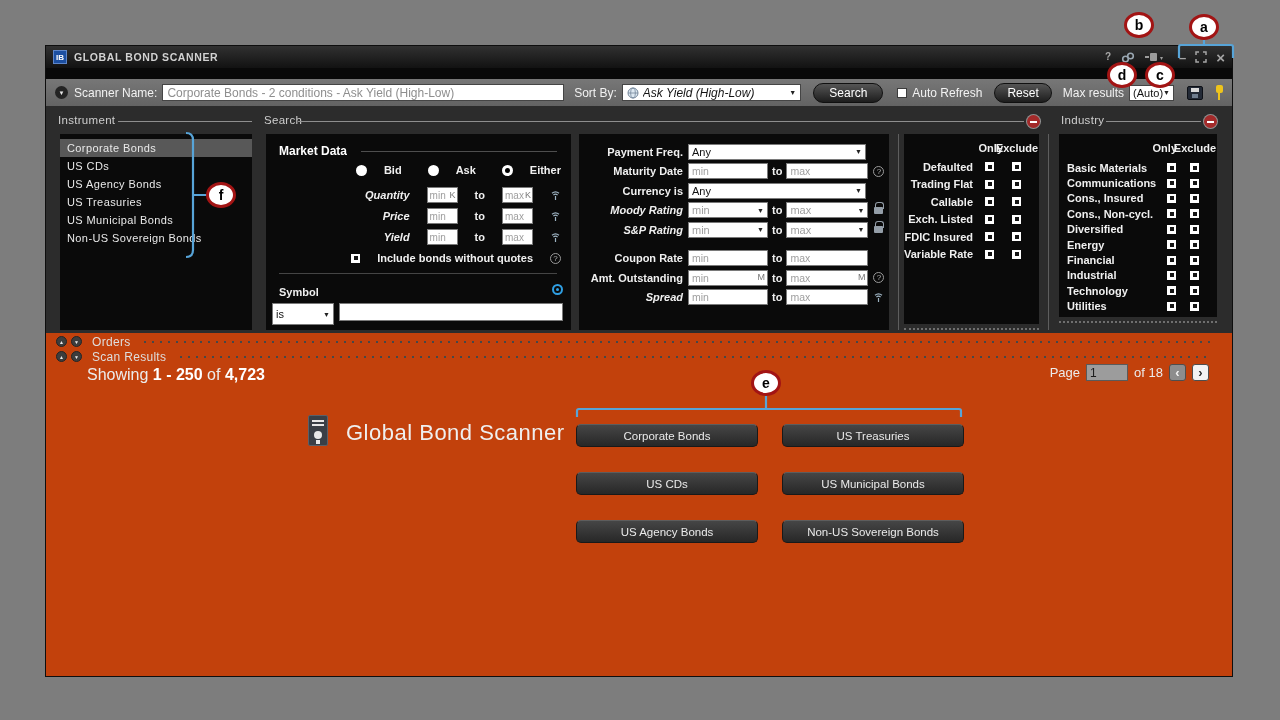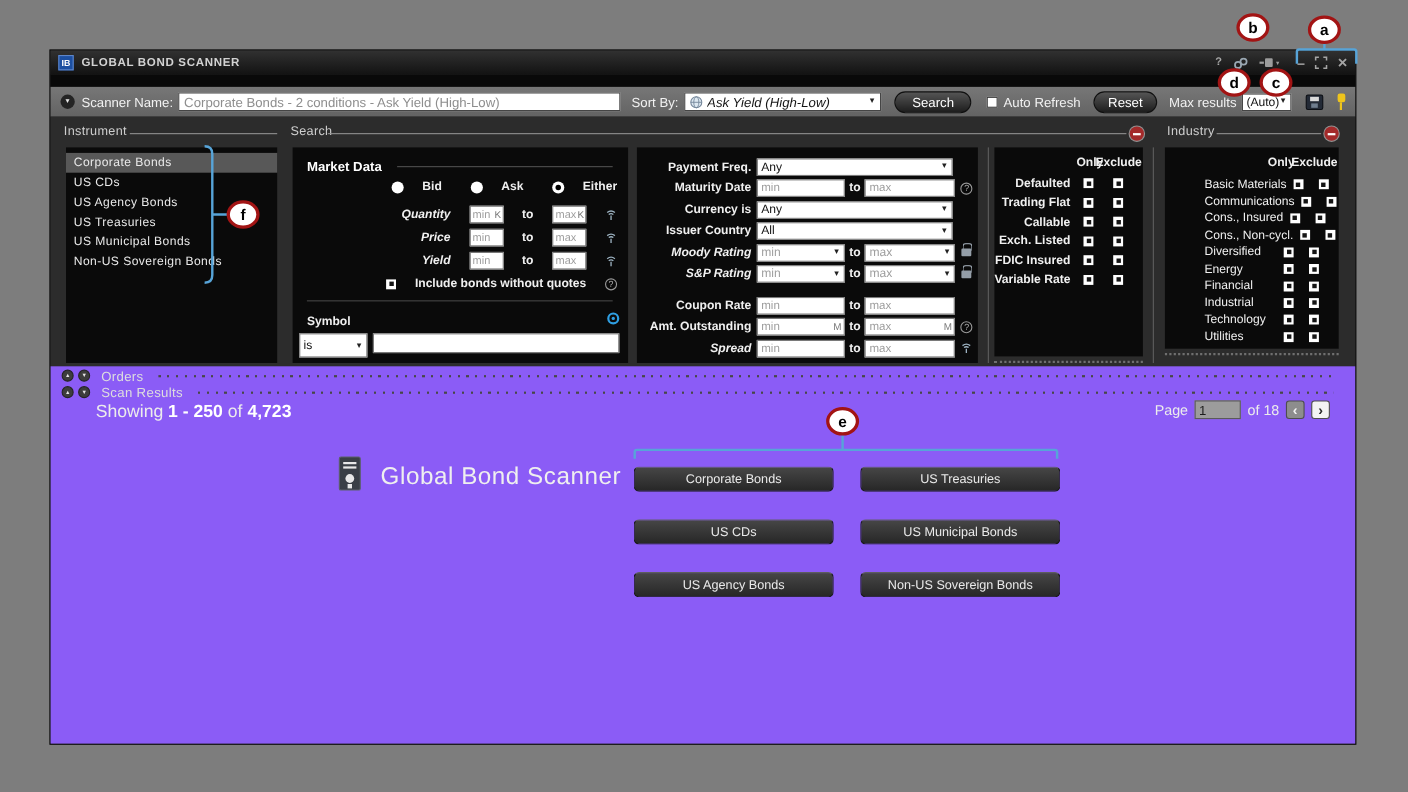--- a/index.html
+++ b/index.html
@@ -129,26 +129,26 @@
   .flags { left:858px; width:135px; height:190px; }
   .indus { left:1013px; width:158px; height:183px; }
   .oehead { position:absolute; top:8px; font-size:11px; font-weight:bold; color:#f0f0f0; }
   .cbx { width:9px; height:9px; background:#fff; position:relative; flex:none; cursor:pointer; }
   .cbx::after { content:''; position:absolute; left:2.5px; top:2.5px; width:4px; height:4px; background:#151515; }
   .flagrow { display:flex; align-items:center; height:17.5px; padding-right:18px; }
   .flagrow .lb { flex:1; text-align:right; margin-right:12px; font-size:11px; font-weight:bold; color:#f0f0f0; white-space:nowrap;}
   .flagrow .sp { width:18px; flex:none;}
   .flags .rows { position:absolute; top:24px; left:0; right:0; }
   .indrow { display:flex; align-items:center; height:15.4px; padding-right:18px; }
-  .indrow .lb { flex:1; text-align:left; padding-left:8px; margin-right:6px; font-size:11px; font-weight:normal; color:#f0f0f0; white-space:nowrap;margin-left:28px;}
+  .indrow .lb { flex:1; text-align:left; padding-left:8px; margin-right:6px; font-size:11px; font-weight:bold; color:#f0f0f0; white-space:nowrap;}
   .indrow .sp { width:14px; flex:none;}
   .indus .rows { position:absolute; top:26px; left:0; right:0; }
 
   
-  .results { position:absolute; left:0; top:287px; right:0; bottom:0; background:#8b5cf6; }
+  .results { position:absolute; left:0; top:287px; right:0; bottom:0; background:#c2410c; }
   .secrow { position:absolute; left:0; right:0; height:15px; display:flex; align-items:center; padding:0 10px; }
   .updn { width:11px; height:11px; border-radius:50%; background:#3d3d3d; border:1px solid #252525;
     color:#e8e8e8; font-size:5px; display:flex; align-items:center; justify-content:center; margin-right:4px; cursor:pointer; flex:none;}
   .secrow .slab { margin:0 6px 0 6px; color:#dedede; font-size:12px; letter-spacing:.3px; white-space:nowrap;}
   .leader { flex:1; height:2px; margin:0 10px 0 8px; align-self:center;
     background-image:repeating-linear-gradient(90deg,#474747 0 2px,transparent 2px 8px); }
   .showing { position:absolute; left:13px; top:320px; font-size:16px; color:#ececec;margin-left:28px; }
   .showing b { color:#fff; }
   .pager { position:absolute; right:23px; top:318px; display:flex; align-items:center; gap:6px; font-size:13px; color:#ececec; }
   .pg-input { width:42px; height:17px; border:1px solid #5a5a5a; background:#9c9c9c; color:#1d1d1d;
@@ -331,27 +331,20 @@
           </span>
       </div>
       <div class="frow">
         <span class="flabel">Currency is</span>
         <div class="fselect">
             <span class="val">Any</span>
             <span class="caret">▼</span>
           </div>
       </div>
       <div class="frow">
-        <span class="flabel">Issuer Country</span>
-        <div class="fselect">
-            <span class="val">All</span>
-            <span class="caret">▼</span>
-          </div>
-      </div>
-      <div class="frow">
         <span class="flabel it">Moody Rating</span>
         <div class="fselect half">
             <span class="val ph">min</span>
             <span class="caret">▼</span>
           </div>
         <span class="fto">to</span>
         <div class="fselect half" style="width:82px;">
             <span class="val ph">max</span>
             <span class="caret">▼</span>
           </div>

